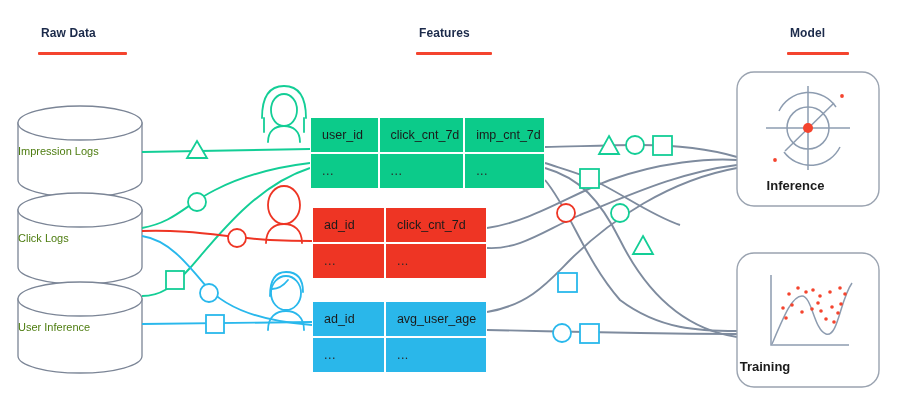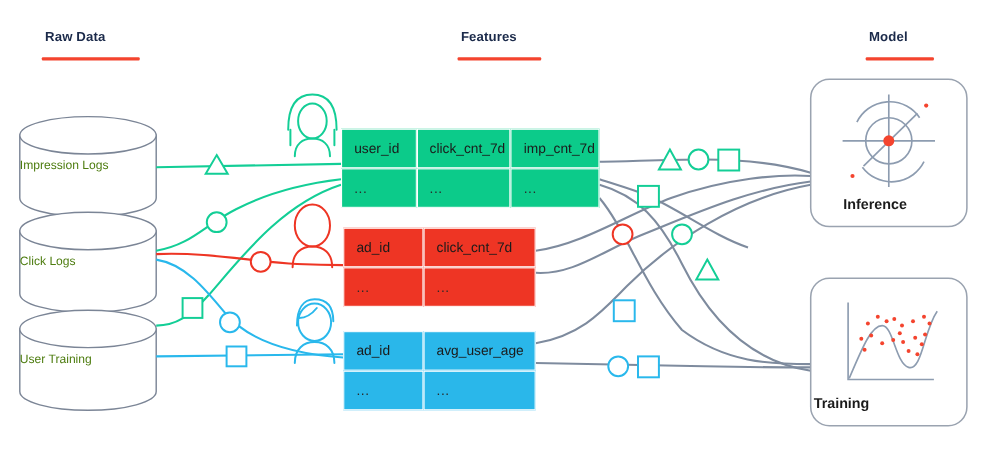--- a/index.html
+++ b/index.html
@@ -219,21 +219,21 @@
   <div class="section-underline" style="left:38px; top:52px; width:89px;"></div>
 
   <div class="section-header" style="left:419px; top:26px;">Features</div>
   <div class="section-underline" style="left:416px; top:52px; width:76px;"></div>
 
   <div class="section-header" style="left:790px; top:26px;">Model</div>
   <div class="section-underline" style="left:787px; top:52px; width:62px;"></div>
 
   <div class="cyl-label" style="left:18px; top:145px; width:124px;">Impression Logs</div>
   <div class="cyl-label" style="left:18px; top:232px; width:119px;">Click Logs</div>
-  <div class="cyl-label" style="left:18px; top:321px; width:124px;">User Training</div>
+  <div class="cyl-label" style="left:18px; top:321px; width:124px;">User Inference</div>
 
   <div class="ftable" id="table-green" style="left:310px; top:117px; width:235px; height:72px; grid-template-columns:1fr 1.25fr 1.18fr; grid-template-rows:1fr 1fr;">
     <div class="fcell" style="background: rgb(12, 203, 138);">user_id</div>
     <div class="fcell" style="background: rgb(12, 203, 138);">click_cnt_7d</div>
     <div class="fcell" style="background: rgb(12, 203, 138);">imp_cnt_7d</div>
     <div class="fcell dots" style="background: rgb(12, 203, 138);">...</div>
     <div class="fcell dots" style="background: rgb(12, 203, 138);">...</div>
     <div class="fcell dots" style="background: rgb(12, 203, 138);">...</div>
   </div>
 

